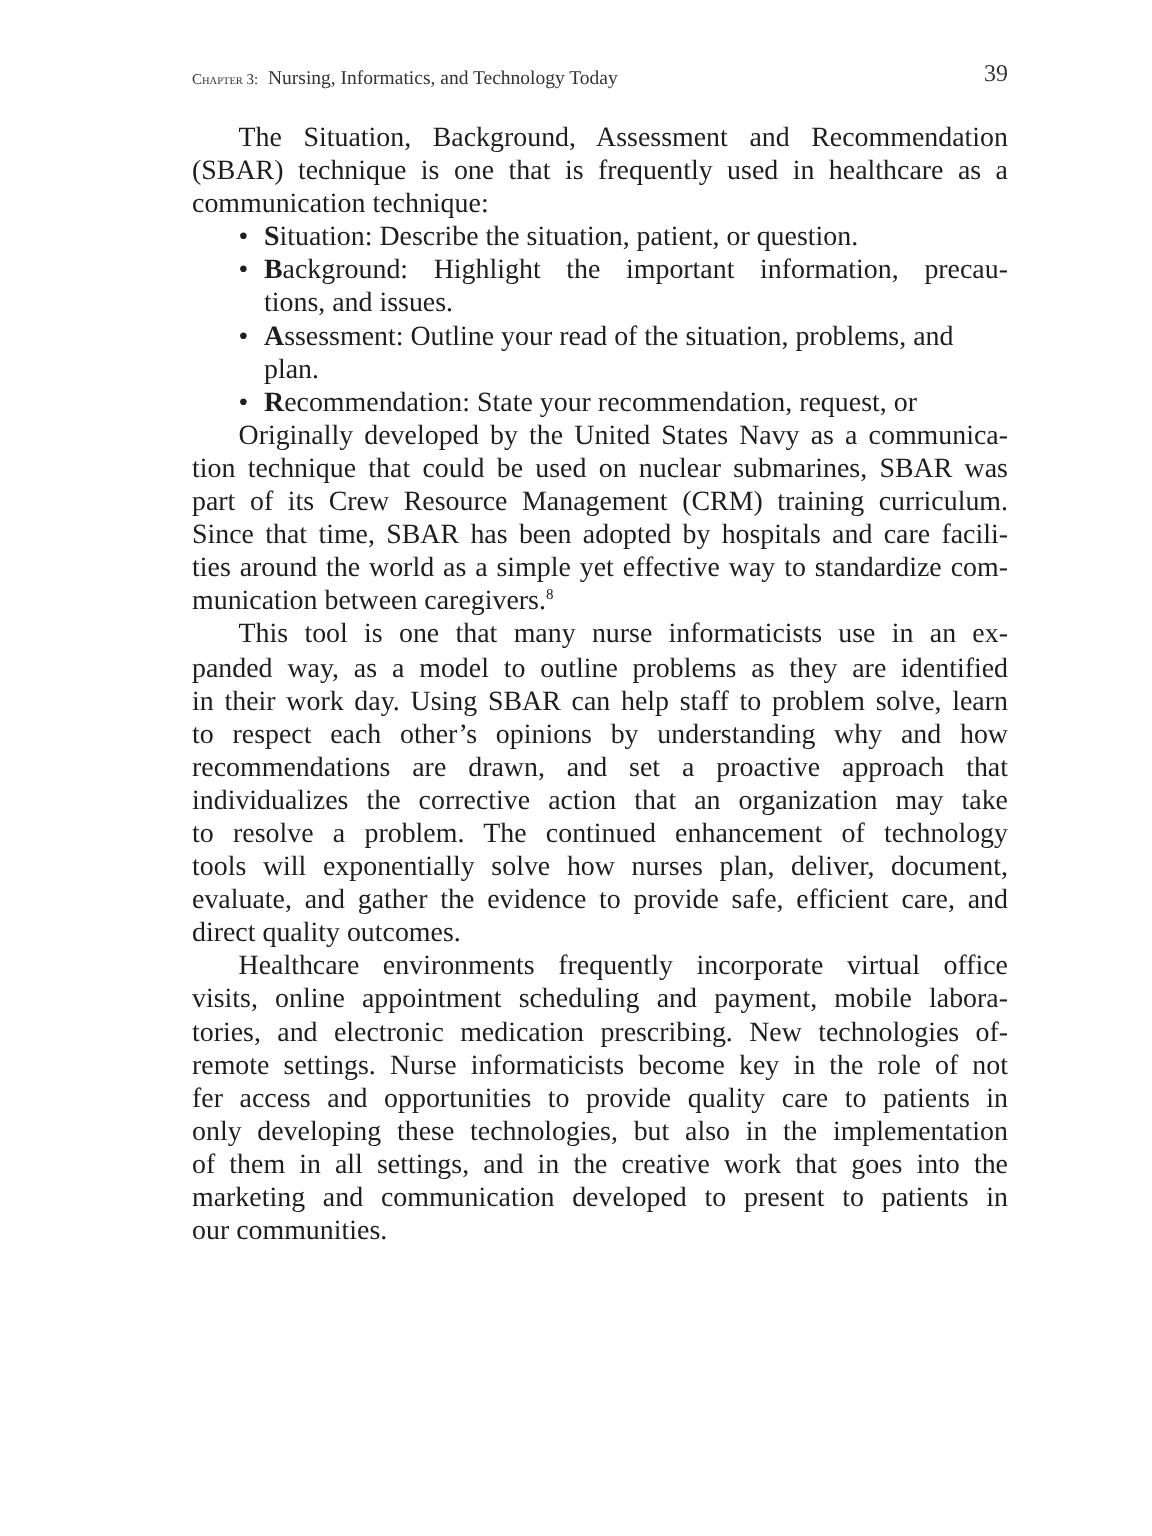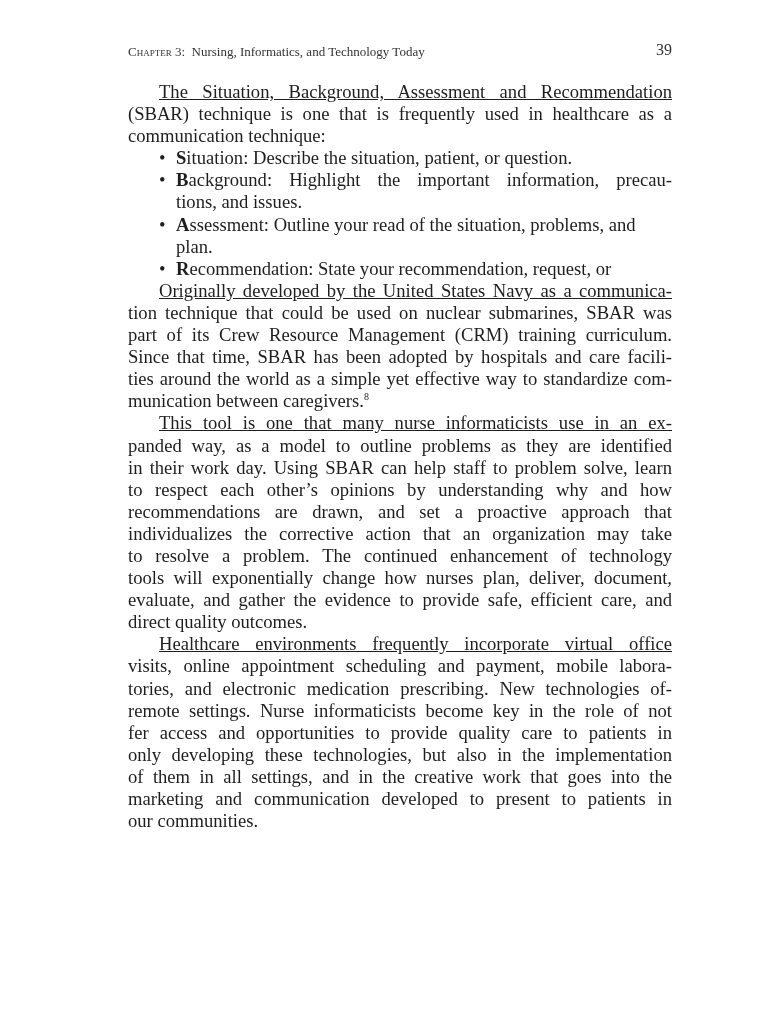--- a/index.html
+++ b/index.html
@@ -1,24 +1,24 @@
 <!DOCTYPE html>
 <html><head>
 <meta charset="utf-8">
 <style>
   html, body { margin: 0; padding: 0; background: #ffffff; }
   body { width: 768px; height: 1024px; position: relative; overflow: hidden; font-family: "DejaVu Serif", "Liberation Serif", serif; color: #1e1e1e; }
   .header { position: absolute; top: 44px; left: 128px; width: 544px; height: 18px; font-family: "Liberation Serif", serif; font-size: 13px; color: #333; }
   .running-head { position: absolute; left: 0; top: 0; letter-spacing: 0; }
-  .running-head .sc { font-variant: small-caps; font-size: 13px; text-align: right; }
+  .running-head .sc { font-variant: small-caps; font-size: 10px; text-align: right; }
   .page-number { position: absolute; right: 0; top: -3px; font-size: 16px; }
   .body { position: absolute; top: 81px; left: 128px; width: 544px; font-family: "Liberation Serif", serif; font-size: 18.6px; line-height: 22.1px; }
   .line { display: block; text-align: justify; text-align-last: justify; white-space: nowrap; height: 22.1px; }
   .line.last { text-align-last: left; }
-  .indent { padding-left: 31px; text-decoration: underline; }
+  .indent { padding-left: 31px; }
   .bullet-line { padding-left: 31px; position: relative; font-family: Liberation Serif, serif; }
   .bullet-line.cont { padding-left: 48px; }
   .bullet-dot { display: inline-block; width: 17px; }
   .bold-initial { font-weight: bold; }
   sup { font-size: 10px; vertical-align: 7px; line-height: 0; }
 </style>
 </head>
 <body>
 
 <div class="header">
@@ -64,21 +64,21 @@
   </div>
 
   <div>
     <span class="line indent">This tool is one that many nurse informaticists use in an ex-</span>
     <span class="line">panded way, as a model to outline problems as they are identified</span>
     <span class="line">in their work day. Using SBAR can help staff to problem solve, learn</span>
     <span class="line">to respect each other’s opinions by understanding why and how</span>
     <span class="line">recommendations are drawn, and set a proactive approach that</span>
     <span class="line">individualizes the corrective action that an organization may take</span>
     <span class="line">to resolve a problem. The continued enhancement of technology</span>
-    <span class="line">tools will exponentially change how nurses plan, deliver, document,</span>
+    <span class="line">tools will exponentially solve how nurses plan, deliver, document,</span>
     <span class="line">evaluate, and gather the evidence to provide safe, efficient care, and</span>
     <span class="line last">direct quality outcomes.</span>
   </div>
 
   <div>
     <span class="line indent">Healthcare environments frequently incorporate virtual office</span>
     <span class="line">visits, online appointment scheduling and payment, mobile labora-</span>
     <span class="line">tories, and electronic medication prescribing. New technologies of-</span>
     <span class="line">remote settings. Nurse informaticists become key in the role of not</span>
     <span class="line">fer access and opportunities to provide quality care to patients in</span>

